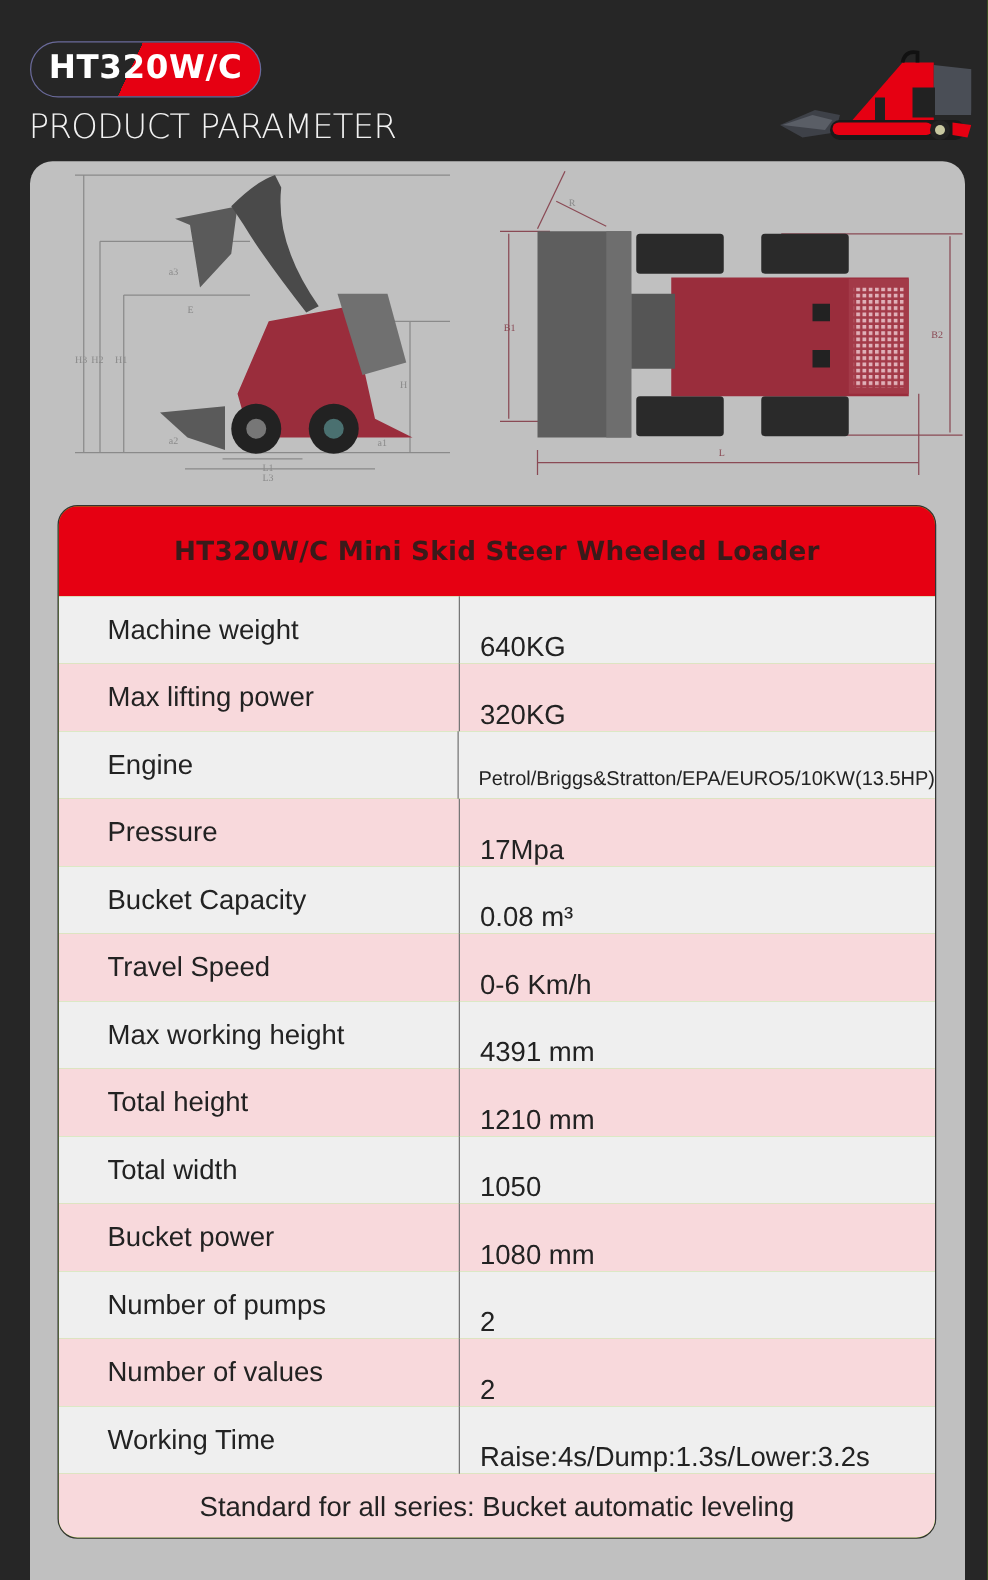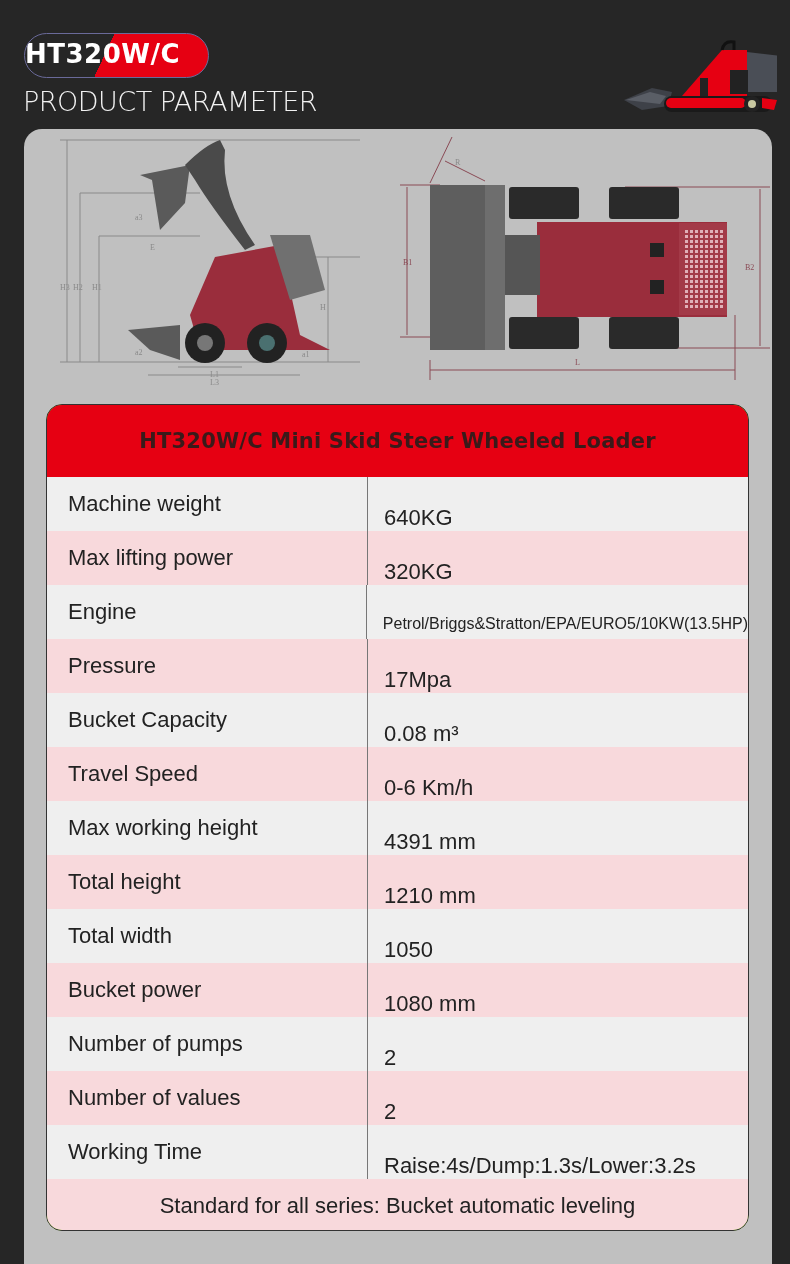--- a/index.html
+++ b/index.html
@@ -6,21 +6,21 @@
   html, body { width: 790px; height: 1264px; background: #262626; overflow: hidden; }
   body { position: relative; font-family: "Liberation Sans", sans-serif; }
 
   .badge {
     position: absolute; left: 24px; top: 33px; width: 185px; height: 45px;
     border-radius: 23px; border: 1.5px solid #6a6a9a;
     background: linear-gradient(115deg, #262626 0%, #262626 44%, #e60012 44%, #e60012 100%);
     overflow: hidden;
   }
   .badge-text {
-    position: absolute; left: 0; right: 0; top: 5px; 
+    position: absolute; left: 0; right: 0; top: 5px; text-align: center;
     color: #fff; font-family: "DejaVu Sans", sans-serif; font-weight: bold; font-size: 26px; letter-spacing: 0.5px;
   }
   .subtitle {
     position: absolute; left: 23px; top: 86px; color: #f2f2f2;
     font-family: "DejaVu Sans", sans-serif; font-weight: 300; font-size: 27px; letter-spacing: -0.5px;
   }
   .hero {
     position: absolute; left: 622px; top: 20px; width: 155px; height: 92px;
   }
 
@@ -39,21 +39,21 @@
   .table-header {
     height: 72px; background: #e60012; display: flex; align-items: center; justify-content: center;
   }
   .table-title {
     color: #3a1a1a; font-family: "DejaVu Sans", sans-serif; font-weight: bold; font-size: 21px; letter-spacing: 0.2px;
   }
   .row { display: flex; height: 54px; }
   .row.odd { background: #efefef; }
   .row.even { background: #f8d9dc; }
   .cell-label {
-    width: 321px; border-right: 1px solid #777; display: flex; align-items: center; padding-left: 21px;
+    width: 321px; border-right: 1px solid #777; display: flex; align-items: center; padding-left: 39px;
     font-size: 22px; color: #222;
   }
   .cell-value {
     flex: 1; display: flex; align-items: center; padding-left: 16px; font-size: 22px; color: #222; margin-top: 28px;
   }
   .cell-value.small { font-size: 16px; line-height: 22px; flex-direction: row; align-items: flex-start; justify-content: center; }
   .footer-row {
     height: 53px; background: #f8d9dc; display: flex; align-items: center; justify-content: center;
     font-size: 22px; color: #222;
   }

